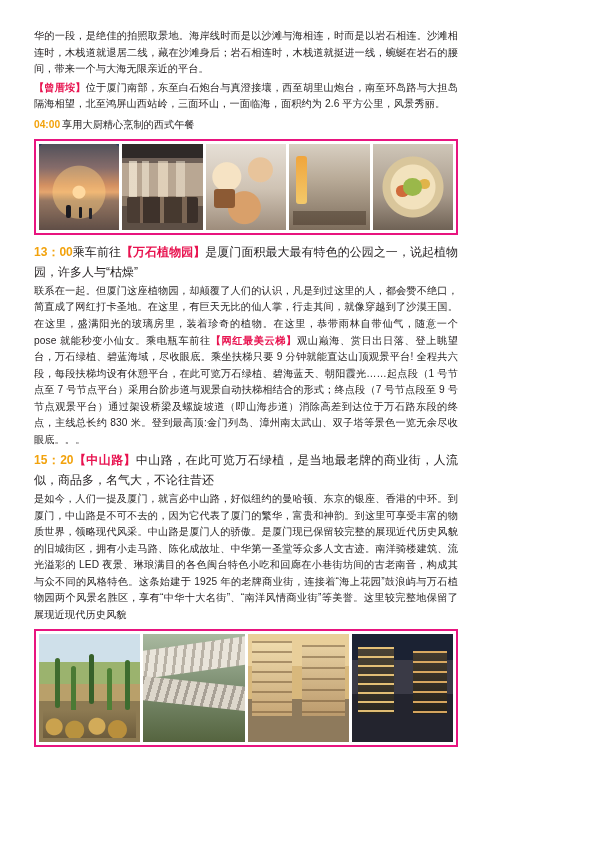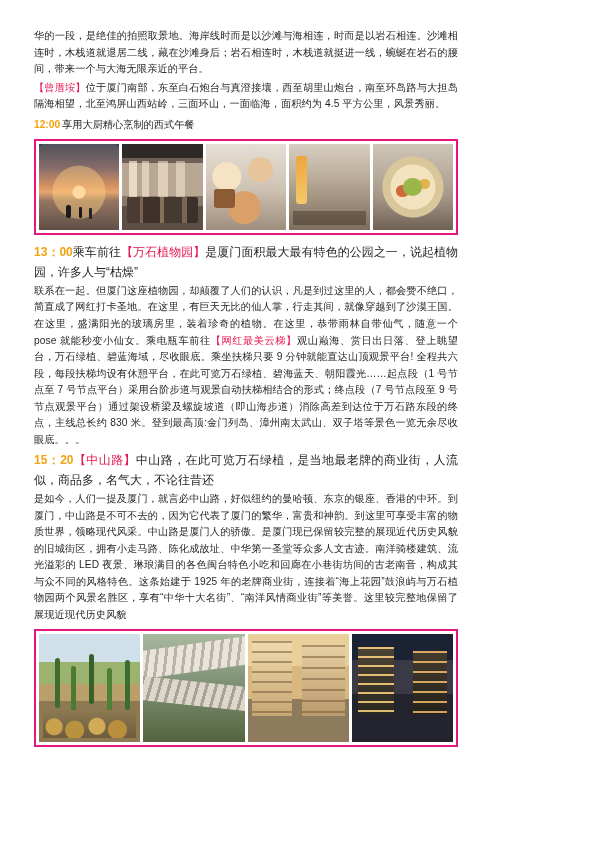--- a/index.html
+++ b/index.html
@@ -24,21 +24,21 @@
   }
   .para {
     font-size: 10.2px;
     line-height: 1.62;
     text-align: justify;
     margin: 0 0 2px 0;
     letter-spacing: 0.1px;
   }
   .hl-red {
     color: #e8124f;
-    font-weight: normal;
+    font-weight: bold;
   }
   .time-line {
     font-size: 10.2px;
     line-height: 1.62;
     margin: 4px 0 4px 0;
     color: #231f20;
   }
   .time-line .label {
     color: #f2a20c;
     font-weight: bold;
@@ -289,28 +289,28 @@
 </head>
 <body>
 
 <div class="page">
 
   <p class="para">
     <span>华的一段，是绝佳的拍照取景地。海岸线时而是以沙滩与海相连，时而是以岩石相连。沙滩相连时，木栈道就退居二线，藏在沙滩身后；岩石相连时，木栈道就挺进一线，蜿蜒在岩石的腰间，带来一个与大海无限亲近的平台。</span>
   </p>
 
   <p class="para">
-    <span class="hl-red">【曾厝垵】</span><span>位于厦门南部，东至白石炮台与真澄接壤，西至胡里山炮台，南至环岛路与大担岛隔海相望，北至鸿屏山西站岭，三面环山，一面临海，面积约为 4.5 平方公里，风景秀丽。</span>
+    <span class="hl-red">【曾厝垵】</span><span>位于厦门南部，东至白石炮台与真澄接壤，西至胡里山炮台，南至环岛路与大担岛隔海相望，北至鸿屏山西站岭，三面环山，一面临海，面积约为 2.6 平方公里，风景秀丽。</span>
   </p>
 
 
 
 
   <p class="time-line">
-    <span class="label">12:00</span><span class="big">享用大厨精心烹制的西式午餐</span>
+    <span class="label">04:00</span><span class="big">享用大厨精心烹制的西式午餐</span>
   </p>
 
   <div class="gallery g1">
     <div class="tile t-beach"></div>
     <div class="tile t-lobby"></div>
     <div class="tile t-food1"></div>
     <div class="tile t-drinks"></div>
     <div class="tile t-noodle"></div>
   </div>
 

